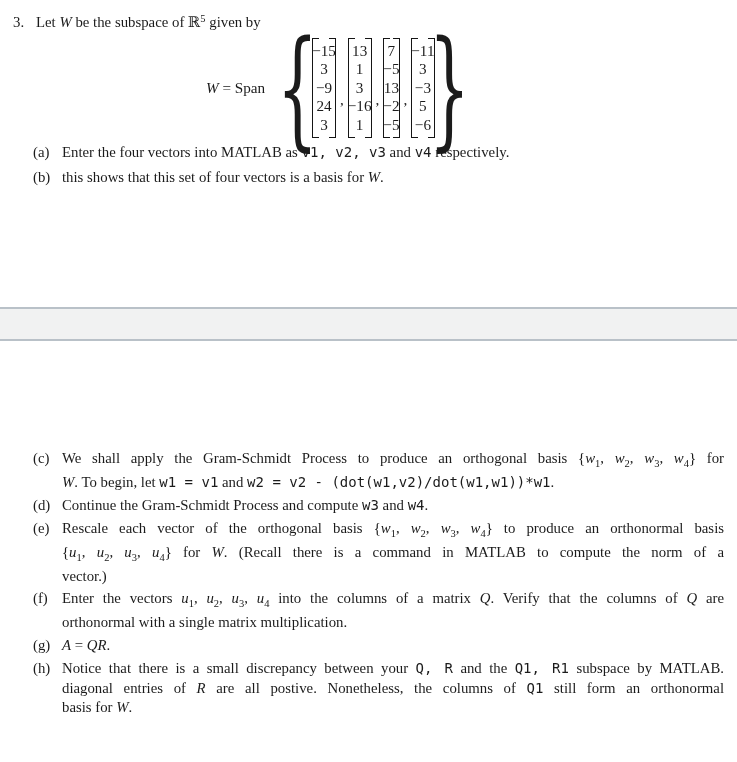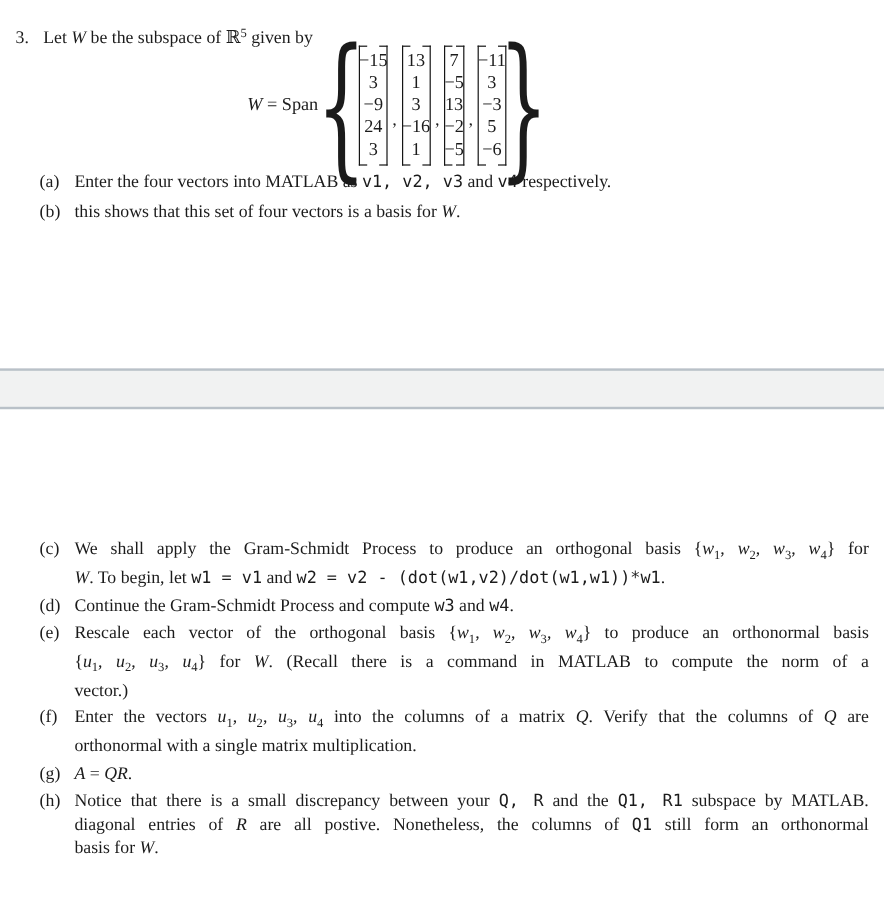--- a/index.html
+++ b/index.html
@@ -1,26 +1,26 @@
 <!DOCTYPE html>
 <html><head>
 <meta charset="utf-8">
 <style>
   html,body{margin:0;padding:0;}
   body{width:737px;height:762px;background:#ffffff;color:#1b1b1b;
        font-family:"Liberation Serif","DejaVu Serif",serif;}
   .page{position:relative;width:737px;height:762px;overflow:hidden;font-size:14.8px;}
 
   
-  .intro{position:absolute;top:8px;left:13px;right:26px;line-height:19.4px;margin-top:10px;}
+  .intro{position:absolute;top:8px;left:13px;right:26px;line-height:19.4px;}
   .plabel{display:inline-block;width:23px;}
 
   
   .matrix-row{position:absolute;top:38px;left:206px;height:100px;display:flex;align-items:center;font-size:15.2px;}
-  .mlhs{margin-right:7px;white-space:nowrap;}
+  .mlhs{margin-right:20px;white-space:nowrap;}
   .brace{height:100px;width:24px;display:flex;align-items:center;justify-content:center;overflow:visible;}
   .brace>span{font-size:130px;line-height:1;transform:scaleX(0.5);font-family:"DejaVu Serif",serif;}
   .vecs{display:flex;align-items:center;}
   .vec{position:relative;display:flex;flex-direction:column;justify-content:center;padding:4px 0;margin:0 3px;}
   .vec::before,.vec::after{content:"";position:absolute;top:0;bottom:0;width:6px;border:1.4px solid #151515;}
   .vec::before{left:0;border-right:none;}
   .vec::after{right:0;border-left:none;}
   .vrow{line-height:18.6px;text-align:center;}
   .vcomma{align-self:center;transform:translateY(12px);margin:0 1px;}
 

